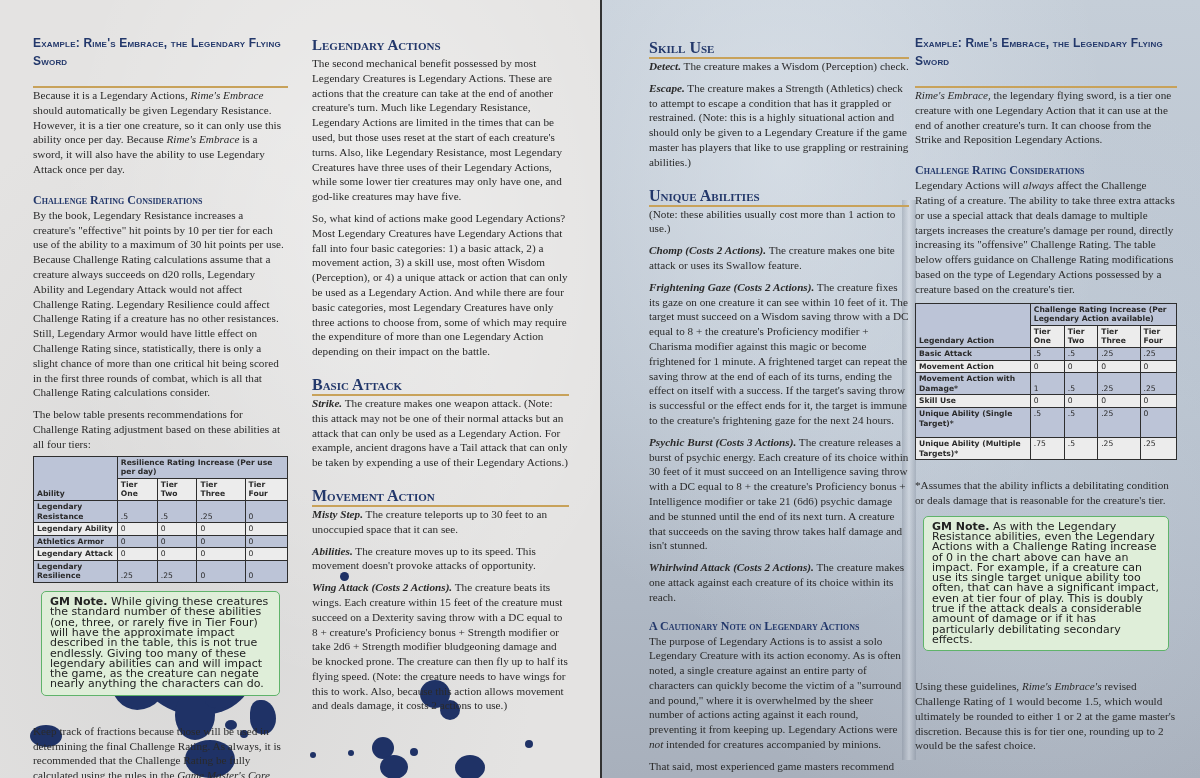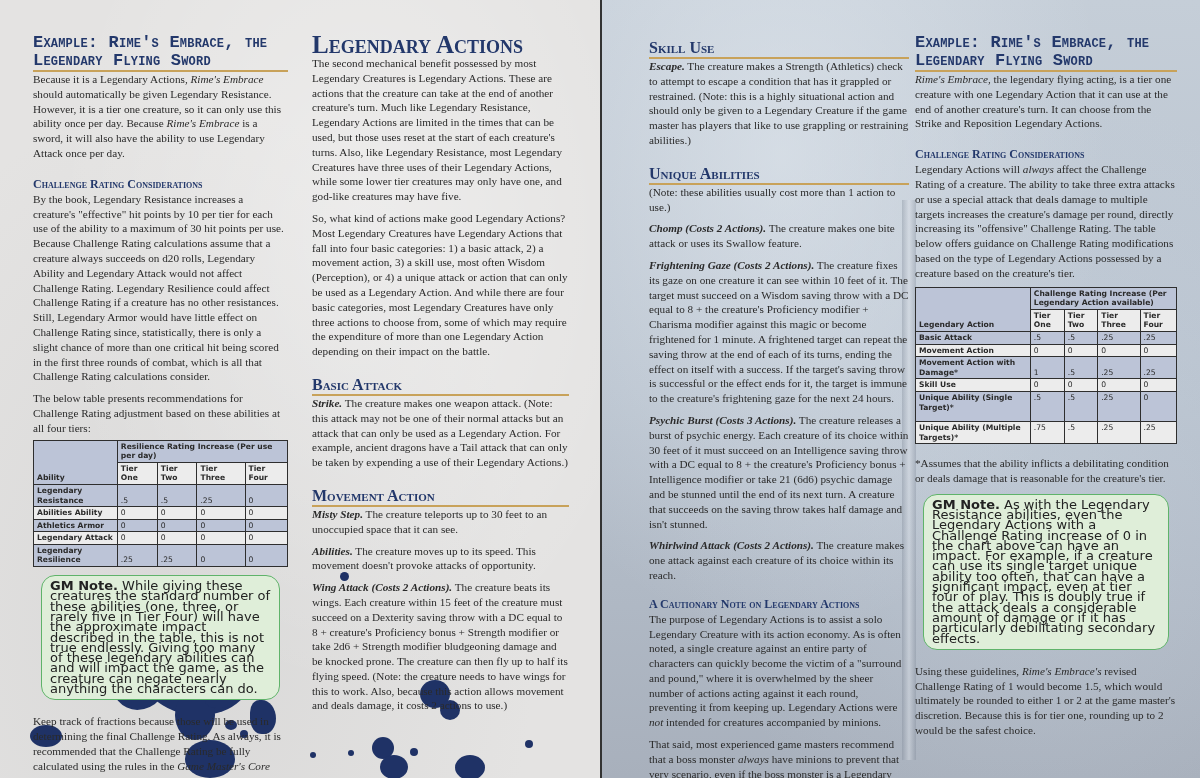--- a/index.html
+++ b/index.html
@@ -13,34 +13,34 @@
 .page-right{left:600px;background:
  radial-gradient(ellipse at 30% 20%, rgba(230,236,242,.55), transparent 55%),
  radial-gradient(ellipse at 70% 60%, rgba(200,210,222,.45), transparent 60%),
  linear-gradient(180deg,#c5ced8 0%,#b8c2ce 50%,#a8b0bc 100%);
  border-left:2px solid #333}
 .col{position:absolute;top:34px;font-size:11.2px;line-height:14.8px}
 .p-left .col1{left:33px;width:255px}
 .p-left .col2{left:312px;width:257px}
 .p-right .col1{left:47px;width:260px}
 .p-right .col2{left:313px;width:262px}
-h2.big{font-family:Liberation Mono, monospace;font-variant:small-caps;color:#23386b;font-weight:bold;font-size:17px;line-height:18px;letter-spacing:.2px;border-bottom:2px solid #c8a25a;padding-bottom:0}
-h2.huge{font-family:"Liberation Serif",serif;font-variant:small-caps;color:#23386b;font-weight:bold;font-size:25px;line-height:22px;border-bottom:2px solid #c8a25a}
+h2.big{font-family:Liberation Sans, sans-serif;font-variant:small-caps;color:#23386b;font-weight:bold;font-size:12px;line-height:18px;letter-spacing:.2px;border-bottom:2px solid #c8a25a;padding-bottom:16px}
+h2.huge{font-family:"Liberation Serif",serif;font-variant:small-caps;color:#23386b;font-weight:bold;font-size:15px;line-height:22px;border-bottom:2px solid #c8a25a}
 h3.sub{font-family:"Liberation Serif",serif;font-variant:small-caps;color:#23386b;font-weight:bold;font-size:12px;line-height:15px;margin-top:12px}
 h3.sec{font-family:"Liberation Serif",serif;font-variant:small-caps;color:#23386b;font-weight:bold;font-size:16px;line-height:19px;border-bottom:2px solid #c8a25a;margin-top:16px}
 p{margin-bottom:7px}
 p.tight{margin-bottom:0}
 .lead{font-weight:bold;font-style:italic}
 table.tbl{border-collapse:collapse;font-family:"DejaVu Sans",sans-serif;font-size:7.6px;line-height:9.6px;margin:4px 0 6px;width:100%}
 table.tbl td,table.tbl th{border:1px solid #2e2e2e;padding:1px 3px;text-align:left;vertical-align:bottom}
 table.tbl th{font-weight:bold;background:#bcc4d7}
 table.tbl td.rh{font-weight:bold}
 table.tbl tr.odd td{background:#bcc4d7}
 table.tbl tr.even td{background:#ececec}
-.gm{position:relative;background:#dfeed9;border:1.5px solid #5fb36a;border-radius:14px;font-family:"DejaVu Sans",sans-serif;font-size:13px;line-height:10.3px;padding:5px 8px;margin:8px 8px 14px 8px;color:#222}
+.gm{position:relative;background:#dfeed9;border:1.5px solid #5fb36a;border-radius:5px;font-family:"DejaVu Sans",sans-serif;font-size:11px;line-height:10.3px;padding:5px 8px;margin:8px 8px 28px 8px;color:#222}
 .gm b{font-weight:bold}
 .footer{position:absolute;top:782px;font-size:16px;color:#b69a5f;letter-spacing:.3px}
 .ink{position:absolute;background:#1f3266;border-radius:50%}
 </style>
 </head>
 <body>
 
 <div class="page page-left p-left">
 
   <div>
@@ -87,21 +87,21 @@
         <th style="background:#ececec">Tier Four</th>
       </tr>
       <tr class="odd">
         <td class="rh">Legendary Resistance</td>
         <td>.5</td>
             <td>.5</td>
             <td>.25</td>
             <td>0</td>
       </tr>
       <tr class="even">
-        <td class="rh">Abilities Ability</td>
+        <td class="rh">Legendary Ability</td>
         <td>0</td>
             <td>0</td>
             <td>0</td>
             <td>0</td>
       </tr>
       <tr class="odd">
         <td class="rh">Athletics Armor</td>
         <td>0</td>
             <td>0</td>
             <td>0</td>
@@ -153,20 +153,21 @@
   <div class="footer" style="left:36px">40</div>
   <div class="footer" style="left:193px">LAIR MAGAZINE - JANUARY 2023</div>
 </div>
 
 <div class="page page-right p-right">
 
   <div style="position:absolute;left:300px;top:200px;width:14px;height:560px;background:linear-gradient(90deg,rgba(120,130,145,.35),rgba(220,225,232,.45),rgba(120,130,145,.35));"></div>
 
   <div class="col col1">
     <h3 class="sec" style="margin-top:4px">Skill Use</h3>
+    <p><span class="lead">Detect.</span><span> The creature makes a Wisdom (Perception) check.</span></p>
     <p class="tight"><span class="lead">Escape.</span><span> The creature makes a Strength (Athletics) check to attempt to escape a condition that has it grappled or restrained. (Note: this is a highly situational action and should only be given to a Legendary Creature if the game master has players that like to use grappling or restraining abilities.)</span></p>
 
     <h3 class="sec">Unique Abilities</h3>
     <p>(Note: these abilities usually cost more than 1 action to use.)</p>
     <p><span class="lead">Chomp (Costs 2 Actions).</span><span> The creature makes one bite attack or uses its Swallow feature.</span></p>
     <p><span class="lead">Frightening Gaze (Costs 2 Actions).</span><span> The creature fixes its gaze on one creature it can see within 10 feet of it. The target must succeed on a Wisdom saving throw with a DC equal to 8 + the creature's Proficiency modifier + Charisma modifier against this magic or become frightened for 1 minute. A frightened target can repeat the saving throw at the end of each of its turns, ending the effect on itself with a success. If the target's saving throw is successful or the effect ends for it, the target is immune to the creature's frightening gaze for the next 24 hours.</span></p>
     <p><span class="lead">Psychic Burst (Costs 3 Actions).</span><span> The creature releases a burst of psychic energy. Each creature of its choice within 30 feet of it must succeed on an Intelligence saving throw with a DC equal to 8 + the creature's Proficiency bonus + Intelligence modifier or take 21 (6d6) psychic damage and be stunned until the end of its next turn. A creature that succeeds on the saving throw takes half damage and isn't stunned.</span></p>
     <p class="tight"><span class="lead">Whirlwind Attack (Costs 2 Actions).</span><span> The creature makes one attack against each creature of its choice within its reach.</span></p>
 
     <h3 class="sub" style="margin-top:14px">A Cautionary Note on Legendary Actions</h3>
@@ -174,21 +175,21 @@
       <span>The purpose of Legendary Actions is to assist a solo Legendary Creature with its action economy. As is often noted, a single creature against an entire party of characters can quickly become the victim of a "surround and pound," where it is overwhelmed by the sheer number of actions acting against it each round, preventing it from keeping up. Legendary Actions were </span><i>not</i><span> intended for creatures accompanied by minions.</span>
     </p>
     <p>
       <span>That said, most experienced game masters recommend that a boss monster </span><i>always</i><span> have minions to prevent that very scenario, even if the boss monster is a Legendary Creature. This is good advice, but a game master must carefully avoid turning the action economy too far in the opposite direction, putting the </span>
     </p>
   </div>
 
   <div class="col col2">
     <h2 class="big">Example: Rime's Embrace, the Legendary Flying Sword</h2>
     <p class="tight">
-      <i>Rime's Embrace</i><span>, the legendary flying acting, is a tier one creature with one Legendary Action that it can use at the end of another creature's turn. It can choose from the Strike and Reposition Legendary Actions.</span>
+      <i>Rime's Embrace</i><span>, the legendary flying sword, is a tier one creature with one Legendary Action that it can use at the end of another creature's turn. It can choose from the Strike and Reposition Legendary Actions.</span>
     </p>
     <h3 class="sub" style="margin-top:16px">Challenge Rating Considerations</h3>
     <p class="tight">
       <span>Legendary Actions will </span><i>always</i><span> affect the Challenge Rating of a creature. The ability to take three extra attacks or use a special attack that deals damage to multiple targets increases the creature's damage per round, directly increasing its "offensive" Challenge Rating. The table below offers guidance on Challenge Rating modifications based on the type of Legendary Actions possessed by a creature based on the creature's tier.</span>
     </p>
 
     <table class="tbl" style="margin-top:6px">
       <tbody>
           <tr>
         <th rowspan="2" style="width:44%">Legendary Action</th>
@@ -238,21 +239,21 @@
       <tr class="even">
         <td class="rh" style="vertical-align:top">Unique Ability (Multiple Targets)*</td>
         <td style="vertical-align:top">.75</td>
             <td style="vertical-align:top">.5</td>
             <td style="vertical-align:top">.25</td>
             <td style="vertical-align:top">.25</td>
       </tr>
     </tbody>
       </table>
 
-    <p style="margin-top:12px">*Assumes that the ability inflicts a debilitating condition or deals damage that is reasonable for the creature's tier.</p>
+    <p style="margin-top:18px">*Assumes that the ability inflicts a debilitating condition or deals damage that is reasonable for the creature's tier.</p>
 
     <div class="gm">
       <b>GM Note.</b><span> As with the Legendary Resistance abilities, even the Legendary Actions with a Challenge Rating increase of 0 in the chart above can have an impact. For example, if a creature can use its single target unique ability too often, that can have a significant impact, even at tier four of play. This is doubly true if the attack deals a considerable amount of damage or if it has particularly debilitating secondary effects.</span>
     </div>
 
     <p>
       <span>Using these guidelines, </span><i>Rime's Embrace's</i><span> revised Challenge Rating of 1 would become 1.5, which would ultimately be rounded to either 1 or 2 at the game master's discretion. Because this is for tier one, rounding up to 2 would be the safest choice.</span>
     </p>
   </div>
 

